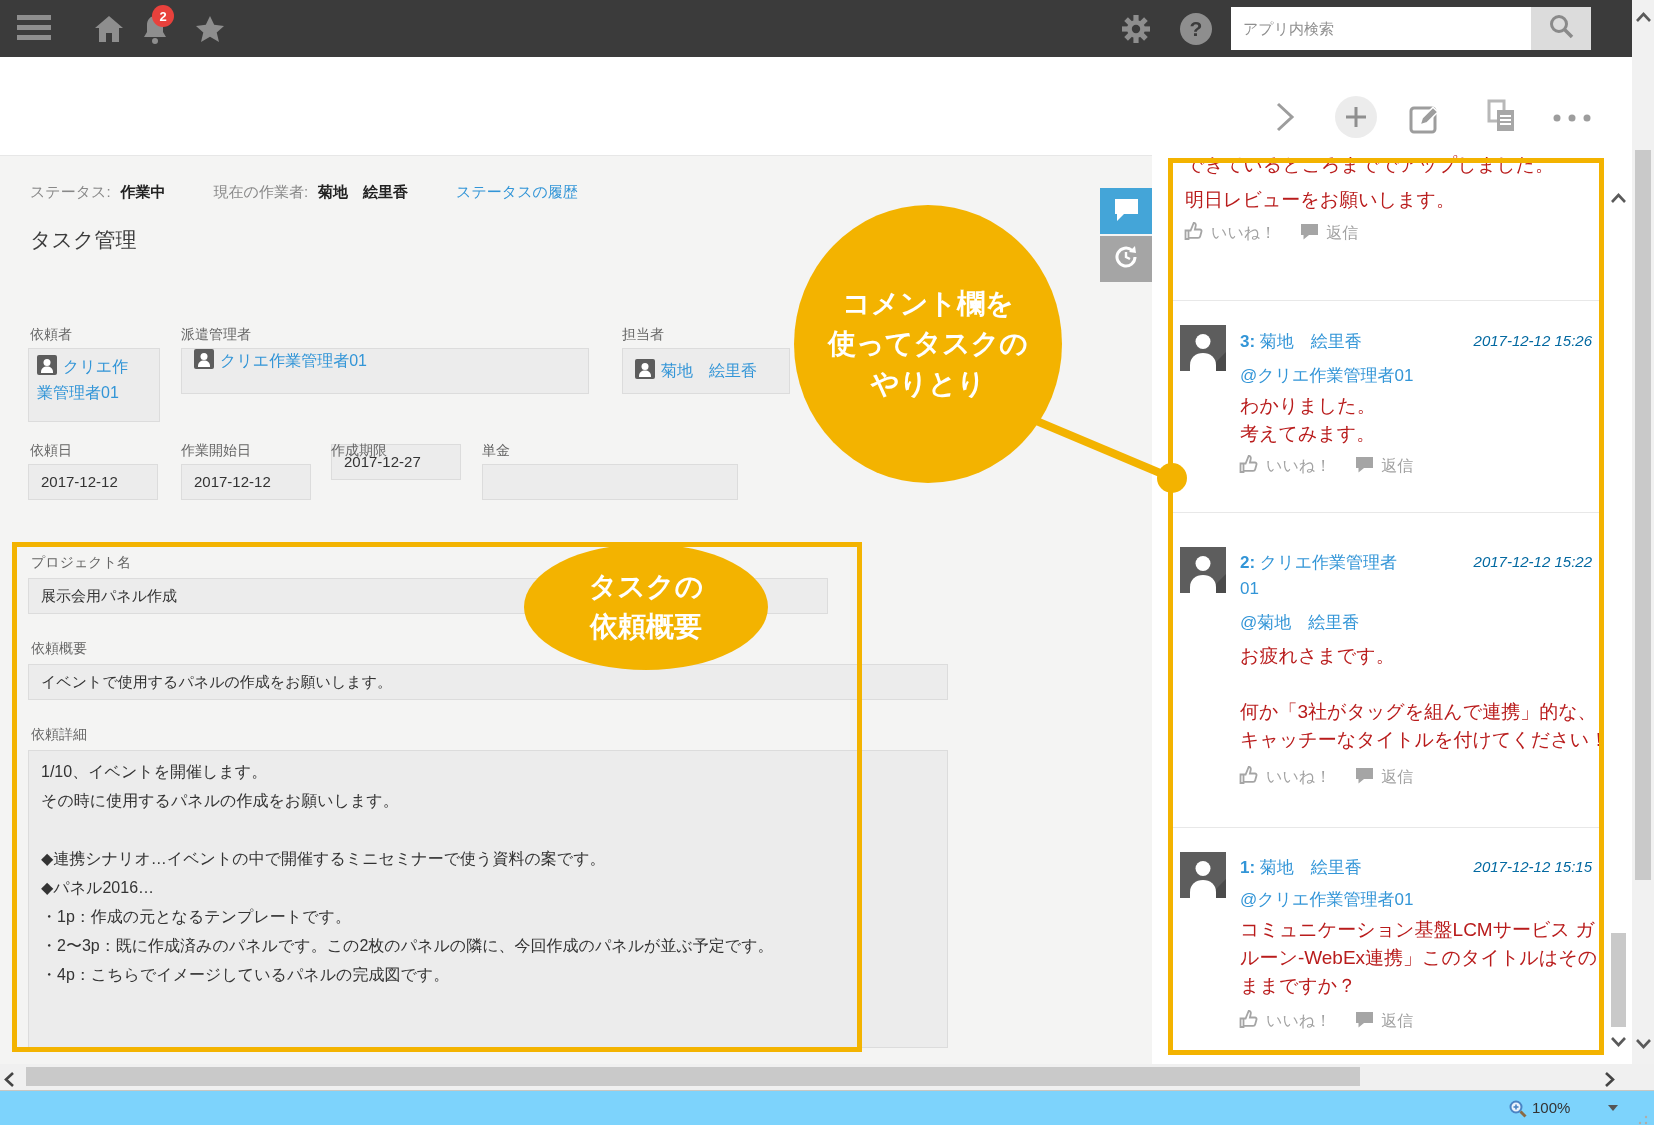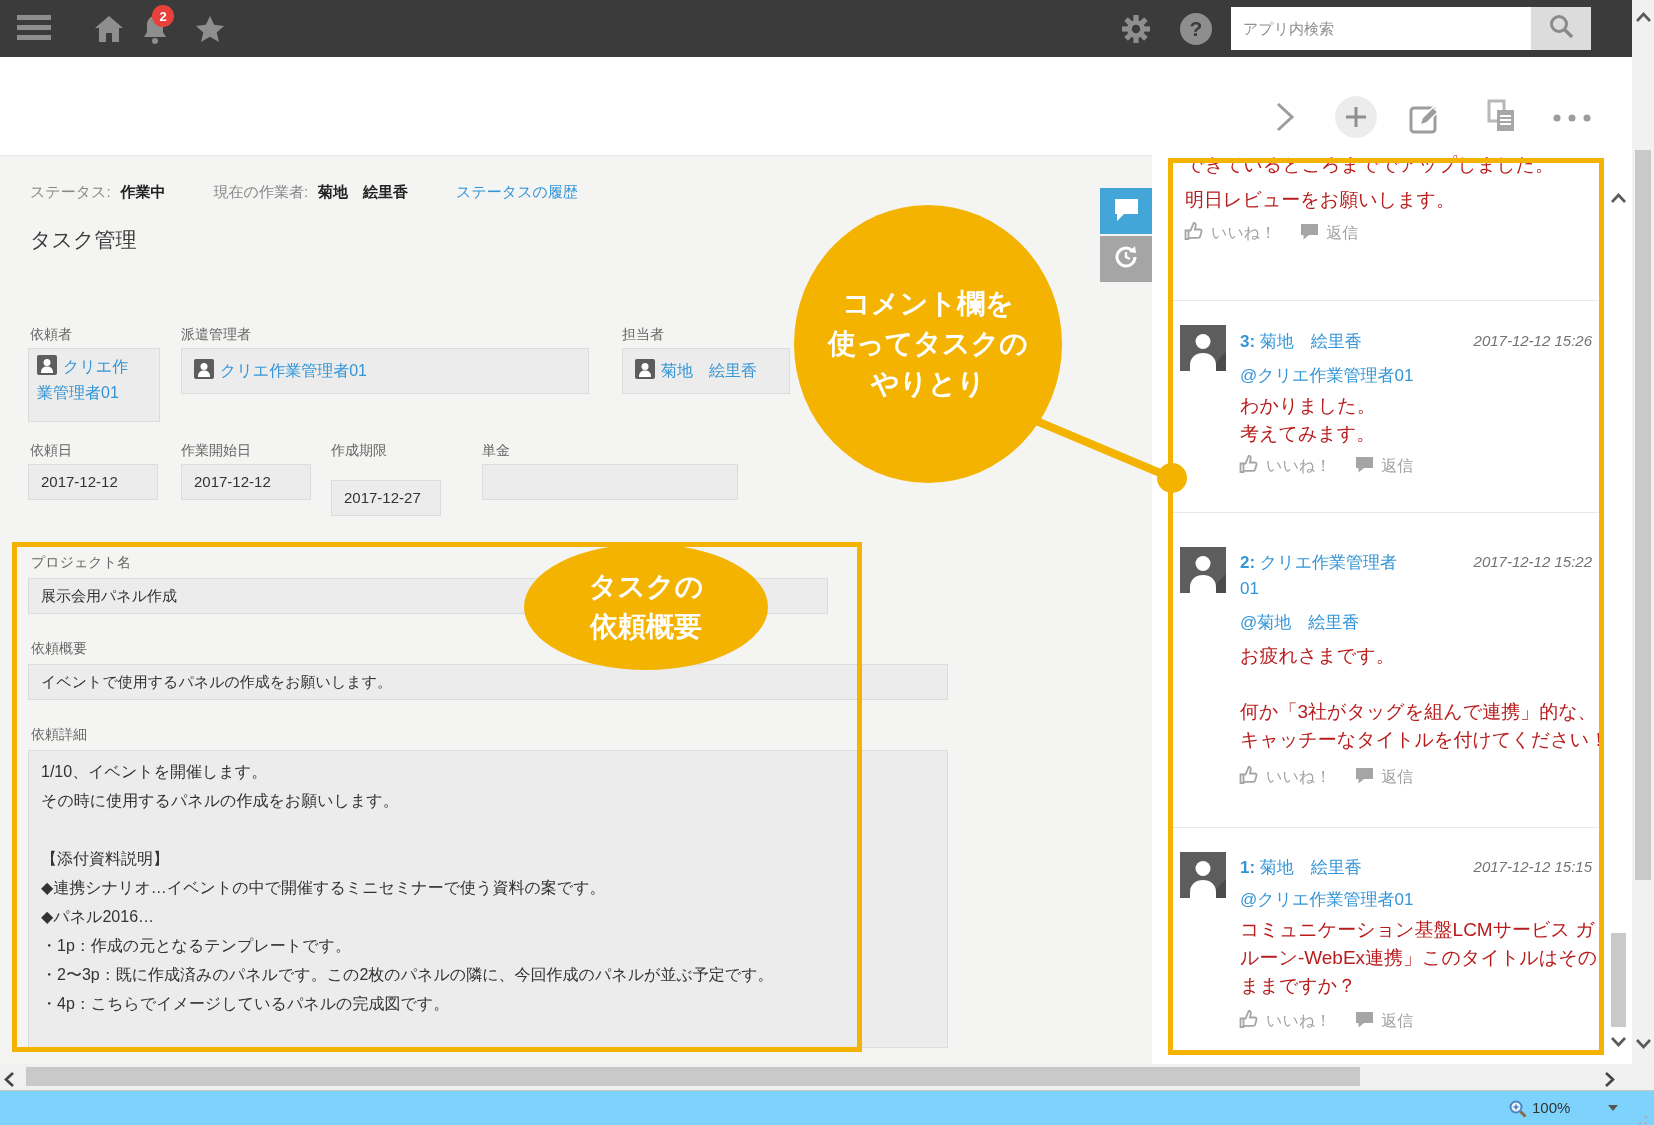--- a/index.html
+++ b/index.html
@@ -29,21 +29,21 @@
   .oborder{border:5px solid #f3b300;box-sizing:border-box;z-index:40;pointer-events:none;background:transparent;}
   .obubble{background:#f3b300;border-radius:50%;z-index:50;display:flex;flex-direction:column;
     align-items:center;justify-content:center;}
   .btxt{color:#fff;font-weight:bold;font-size:28px;line-height:40px;text-align:center;white-space:nowrap;}
   
   .stab{left:1100px;width:52px;height:46px;display:flex;align-items:center;justify-content:center;cursor:pointer;z-index:6;}
   
   .cline{font-size:19px;color:#b91c1c;line-height:28px;z-index:10;white-space:nowrap;}
   .chead{font-size:17px;z-index:10;white-space:nowrap;color:#3295d7;cursor:pointer;}
   .cnum{color:#3295d7;font-weight:bold;}
-  .ctime{font-style:italic;color:#737373;font-size:15px;text-align:right;width:192px;z-index:10;}
+  .ctime{font-style:italic;color:#0369a1;font-size:15px;text-align:right;width:192px;z-index:10;}
   .cmention{font-size:17px;color:#3295d7;z-index:10;cursor:pointer;white-space:nowrap;}
   .cactions{display:flex;align-items:center;gap:7px;color:#a2a2a2;font-size:16px;z-index:10;cursor:pointer;}
   .cdivider{left:1173px;width:426px;height:1px;background:#e8e8e8;z-index:10;}
   .avatar{z-index:10;}
   
   .vtrack{left:1632px;top:0;width:22px;height:1064px;background:#f1f1f1;z-index:60;}
   .thumb{background:#c9c9c9;z-index:61;}
   .hbar{left:0;top:1064px;width:1632px;height:26px;background:#f0f0f0;z-index:60;}
   .statusbar{left:0;top:1090px;width:1654px;height:35px;background:#7dd3fc;border-top:1px solid #c9c7c2;
     box-sizing:border-box;z-index:60;}
@@ -171,21 +171,21 @@
       <span><svg width="20" height="20">
             <rect width="20" height="20" rx="2" fill="#5d5d5d"></rect>
             <circle cx="10" cy="7.5" r="3.5" fill="#fff"></circle>
             <path d="M4 17c0-3.5 2.7-5.5 6-5.5s6 2 6 5.5v1H4z" fill="#fff"></path>
           </svg></span>
       <span>クリエ作</span>
     </div>
     <div style="font-size:16px;color:#3295d7;margin-top:4px;cursor:pointer;">業管理者01</div>
   </div>
 
-  <div class="abs box" style="left:181px;top:348px;width:408px;height:46px;display:flex;align-items:center;padding:0 12px;">
+  <div class="abs box" style="left:181px;top:348px;width:408px;height:46px;display:flex;align-items:flex-start;padding:0 12px;">
     <div class="chip">
       <span><svg width="20" height="20">
             <rect width="20" height="20" rx="2" fill="#5d5d5d"></rect>
             <circle cx="10" cy="7.5" r="3.5" fill="#fff"></circle>
             <path d="M4 17c0-3.5 2.7-5.5 6-5.5s6 2 6 5.5v1H4z" fill="#fff"></path>
           </svg></span>
       <span>クリエ作業管理者01</span>
     </div>
   </div>
 
@@ -200,35 +200,34 @@
     </div>
   </div>
 
   <div class="abs lbl" style="left:30px;top:442px;">依頼日</div>
   <div class="abs lbl" style="left:181px;top:442px;">作業開始日</div>
   <div class="abs lbl" style="left:331px;top:442px;">作成期限</div>
   <div class="abs lbl" style="left:482px;top:442px;">単金</div>
 
   <div class="abs box val" style="left:28px;top:464px;width:130px;height:36px;line-height:34px;padding-left:12px;">2017-12-12</div>
   <div class="abs box val" style="left:181px;top:464px;width:130px;height:36px;line-height:34px;padding-left:12px;">2017-12-12</div>
-  <div class="abs box val" style="left:331px;top:480px;width:110px;height:36px;line-height:34px;padding-left:12px;">2017-12-27</div>
+  <div class="abs box val" style="left:331px;top:444px;width:130px;height:36px;line-height:34px;padding-left:12px;">2017-12-27</div>
   <div class="abs box val" style="left:482px;top:464px;width:256px;height:36px;line-height:34px;padding-left:12px;"></div>
 
   <div class="abs lbl" style="left:31px;top:554px;">プロジェクト名</div>
   <div class="abs box val" style="left:28px;top:578px;width:800px;height:36px;line-height:34px;padding-left:12px;">展示会用パネル作成</div>
 
   <div class="abs lbl" style="left:31px;top:640px;">依頼概要</div>
   <div class="abs box val" style="left:28px;top:664px;width:920px;height:36px;line-height:34px;padding-left:12px;">イベントで使用するパネルの作成をお願いします。</div>
 
   <div class="abs lbl" style="left:31px;top:726px;">依頼詳細</div>
   <div class="abs box" style="left:28px;top:750px;width:920px;height:298px;padding:6px 12px;">
     <div class="detline">1/10、イベントを開催します。</div>
     <div class="detline">その時に使用するパネルの作成をお願いします。</div>
     <div class="detline"></div>
-    <div class="detline">【添付資料説明】</div>
     <div class="detline">◆連携シナリオ…イベントの中で開催するミニセミナーで使う資料の案です。</div>
     <div class="detline">◆パネル2016…</div>
     <div class="detline">・1p：作成の元となるテンプレートです。</div>
     <div class="detline">・2〜3p：既に作成済みのパネルです。この2枚のパネルの隣に、今回作成のパネルが並ぶ予定です。</div>
     <div class="detline">・4p：こちらでイメージしているパネルの完成図です。</div>
   </div>
 
   <div class="abs stab" style="top:188px;background:#44a5d8;">
     <span>
       <svg width="27" height="25" viewBox="0 0 27 25">

